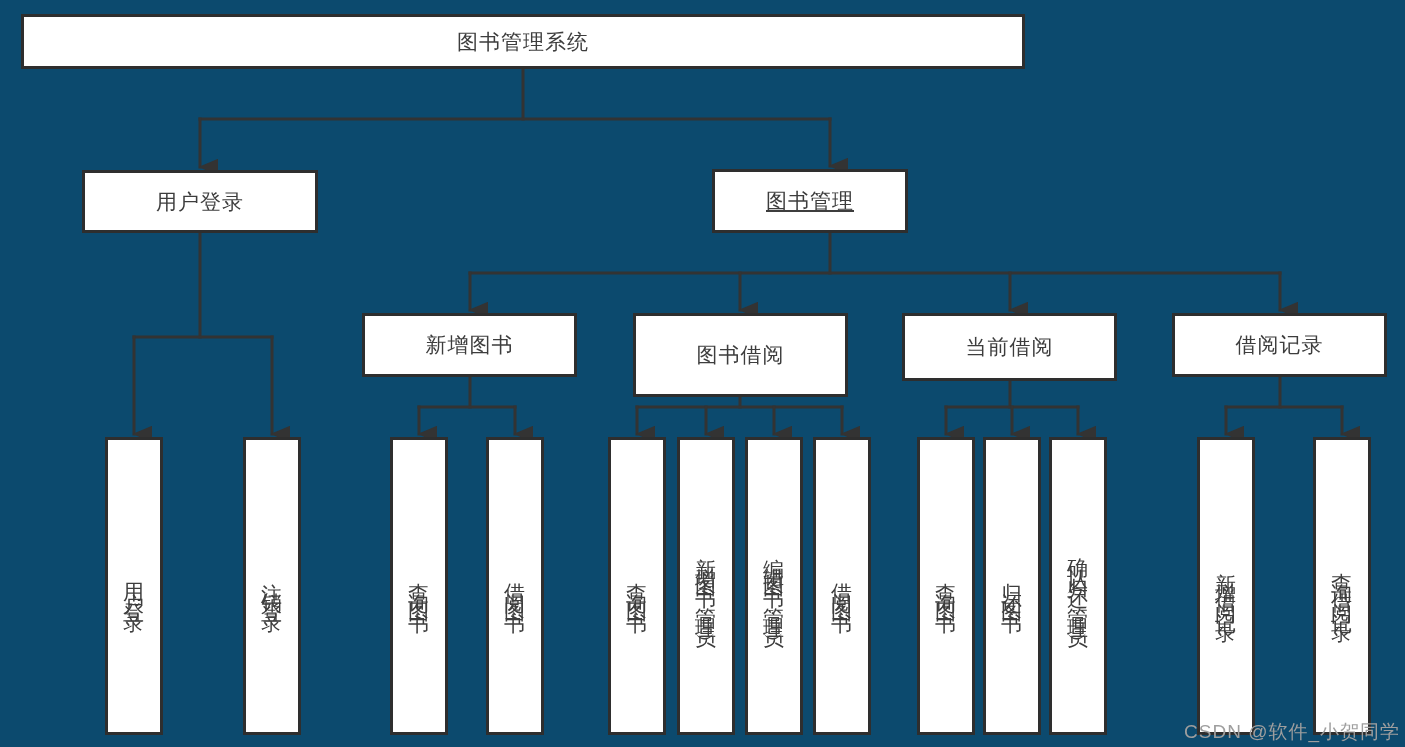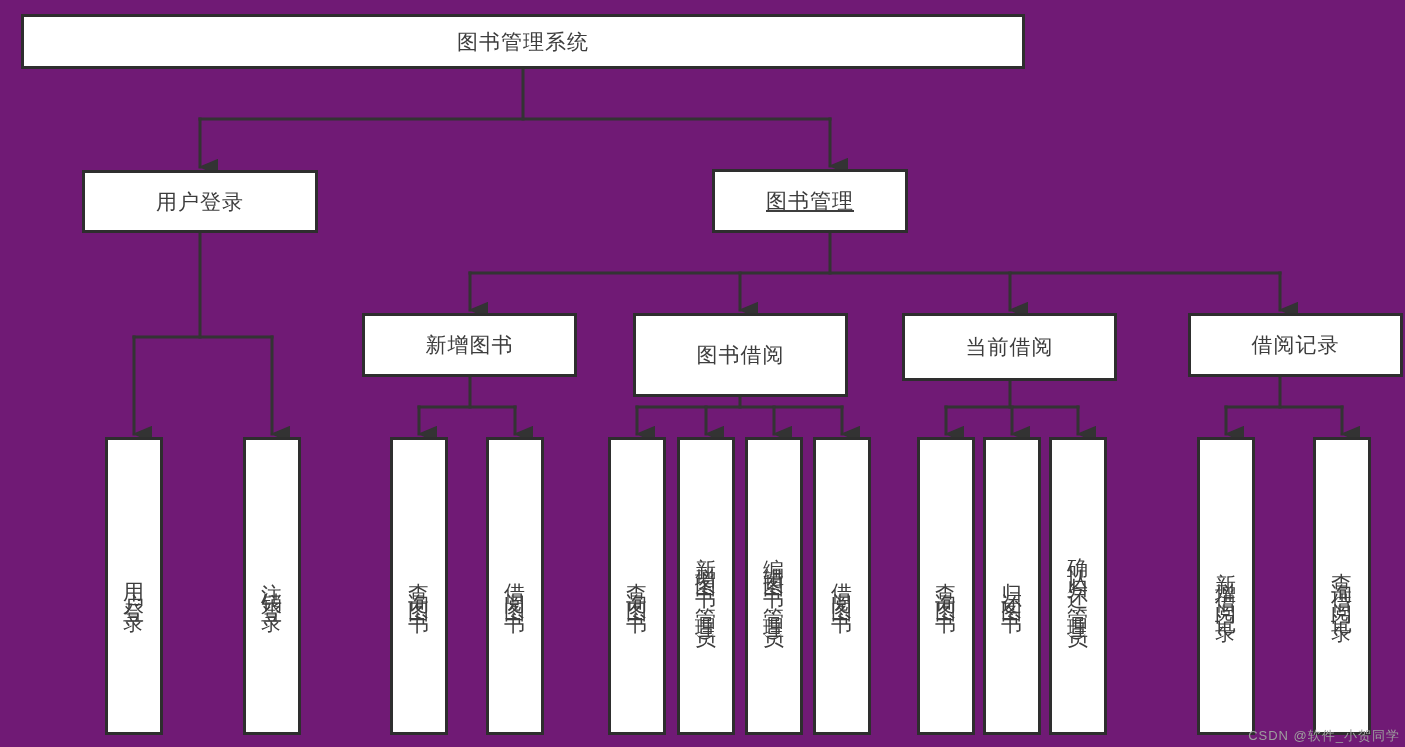--- a/index.html
+++ b/index.html
@@ -1,20 +1,20 @@
 <!DOCTYPE html>
 <html><head>
 <meta charset="utf-8">
 <style>
   html, body { margin: 0; padding: 0; background: #ffffff; }
   #stage {
     position: relative;
     width: 1405px;
     height: 747px;
-    background: #701a75;
+    background: #0c4a6e;
     font-family: "Liberation Sans", "DejaVu Sans", sans-serif;
     overflow: hidden;
   }
   #connectors {
     position: absolute;
     left: 0; top: 0;
     width: 1405px; height: 747px;
     pointer-events: none;
   }
   .node {
@@ -43,21 +43,21 @@
     text-orientation: mixed;
     letter-spacing: 10px;
     font-size: 21px;
     line-height: 1;
     color: #3d3d3d;
   }
   .watermark {
     position: absolute;
     right: 5px;
     bottom: 2px;
-    font-size: 13px;
+    font-size: 19px;
     color: #9e9e9e;
     letter-spacing: 1px;
     white-space: nowrap;
   }
 </style>
 </head>
 <body>
 
 <div id="stage">
 
@@ -112,21 +112,21 @@
   </svg>
 
   <div class="node hnode root" style="left:21px; top:14px; width:1004px; height:55px;">图书管理系统</div>
 
   <div class="node hnode" style="left:82px; top:170px; width:236px; height:63px;">用户登录</div>
   <div class="node hnode" style="left:712px; top:169px; width:196px; height:64px;text-decoration:underline;">图书管理</div>
 
   <div class="node hnode" style="left:362px; top:313px; width:215px; height:64px;">新增图书</div>
   <div class="node hnode" style="left:633px; top:313px; width:215px; height:84px;">图书借阅</div>
   <div class="node hnode" style="left:902px; top:313px; width:215px; height:68px;">当前借阅</div>
-  <div class="node hnode" style="left:1172px; top:313px; width:215px; height:64px;margin-left:16px;">借阅记录</div>
+  <div class="node hnode" style="left:1172px; top:313px; width:215px; height:64px;">借阅记录</div>
 
   <div class="node vnode" style="left:105px;">
     <span class="vtext">用户登录</span>
   </div>
   <div class="node vnode" style="left:243px;">
     <span class="vtext">注销登录</span>
   </div>
 
   <div class="node vnode" style="left:390px;">
     <span class="vtext">查询图书</span>

